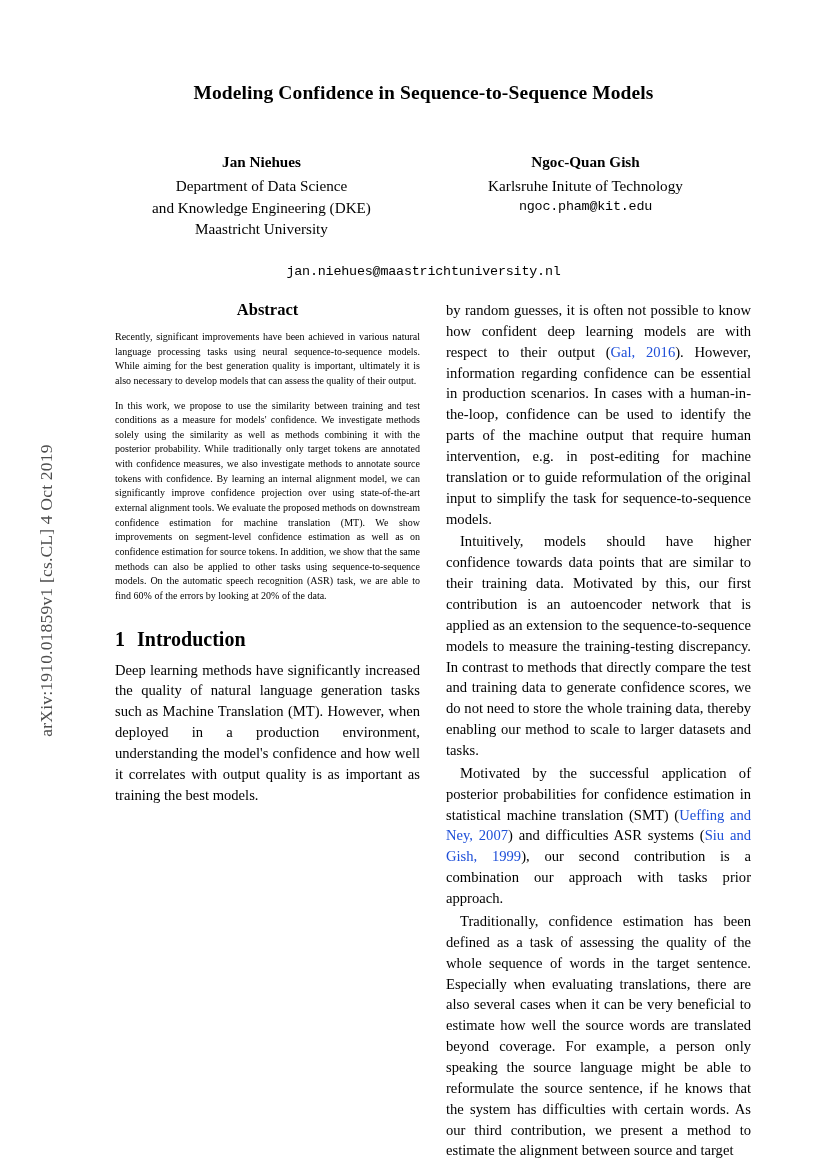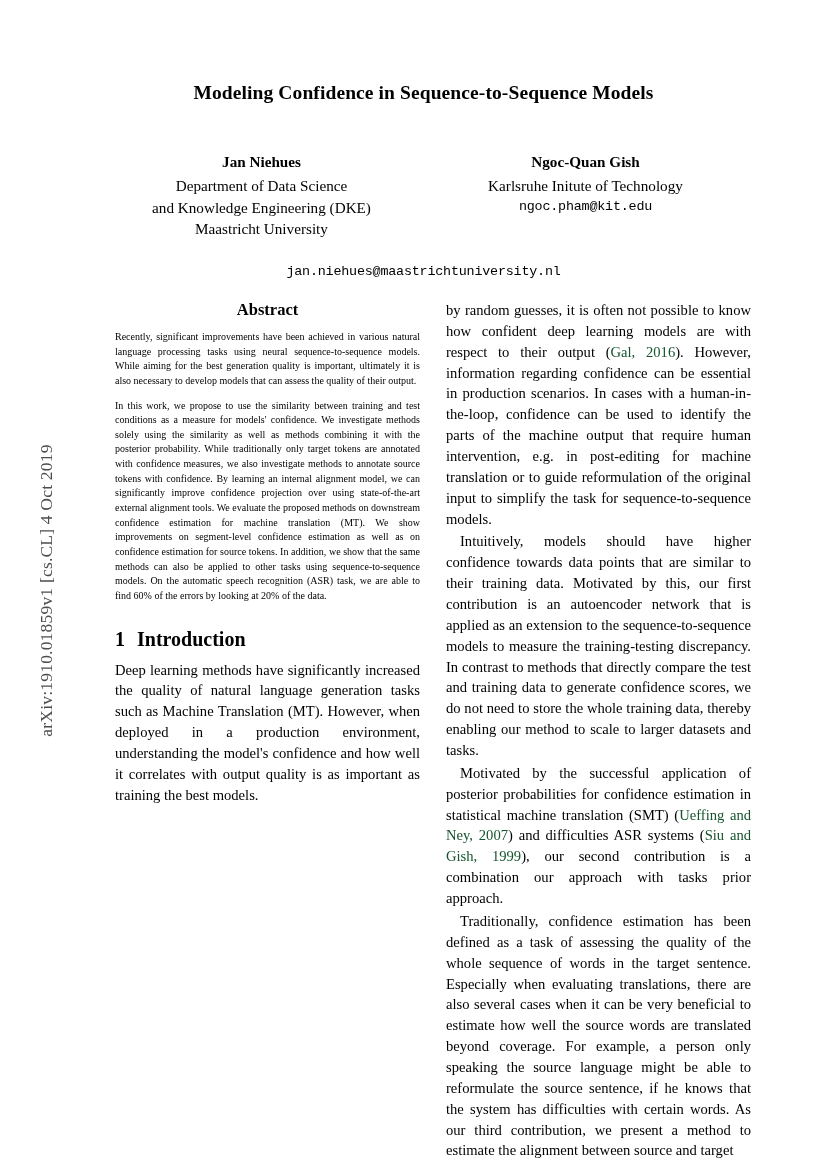--- a/index.html
+++ b/index.html
@@ -117,21 +117,21 @@
   .body-p.noindent { text-indent: 0; }
 
   .section-head {
     font-size: 20px;
     font-weight: bold;
     margin: 24px 0 9px 0;
   }
   .section-head .num { margin-right: 12px; }
 
   a.cite {
-    color: #14532d;
+    color: #1d4ed8;
     text-decoration: none;
   }
 </style>
 </head>
 <body>
 
 <div class="page">
 
   <div class="arxiv-stamp">arXiv:1910.01859v1  [cs.CL]  4 Oct 2019</div>
 

